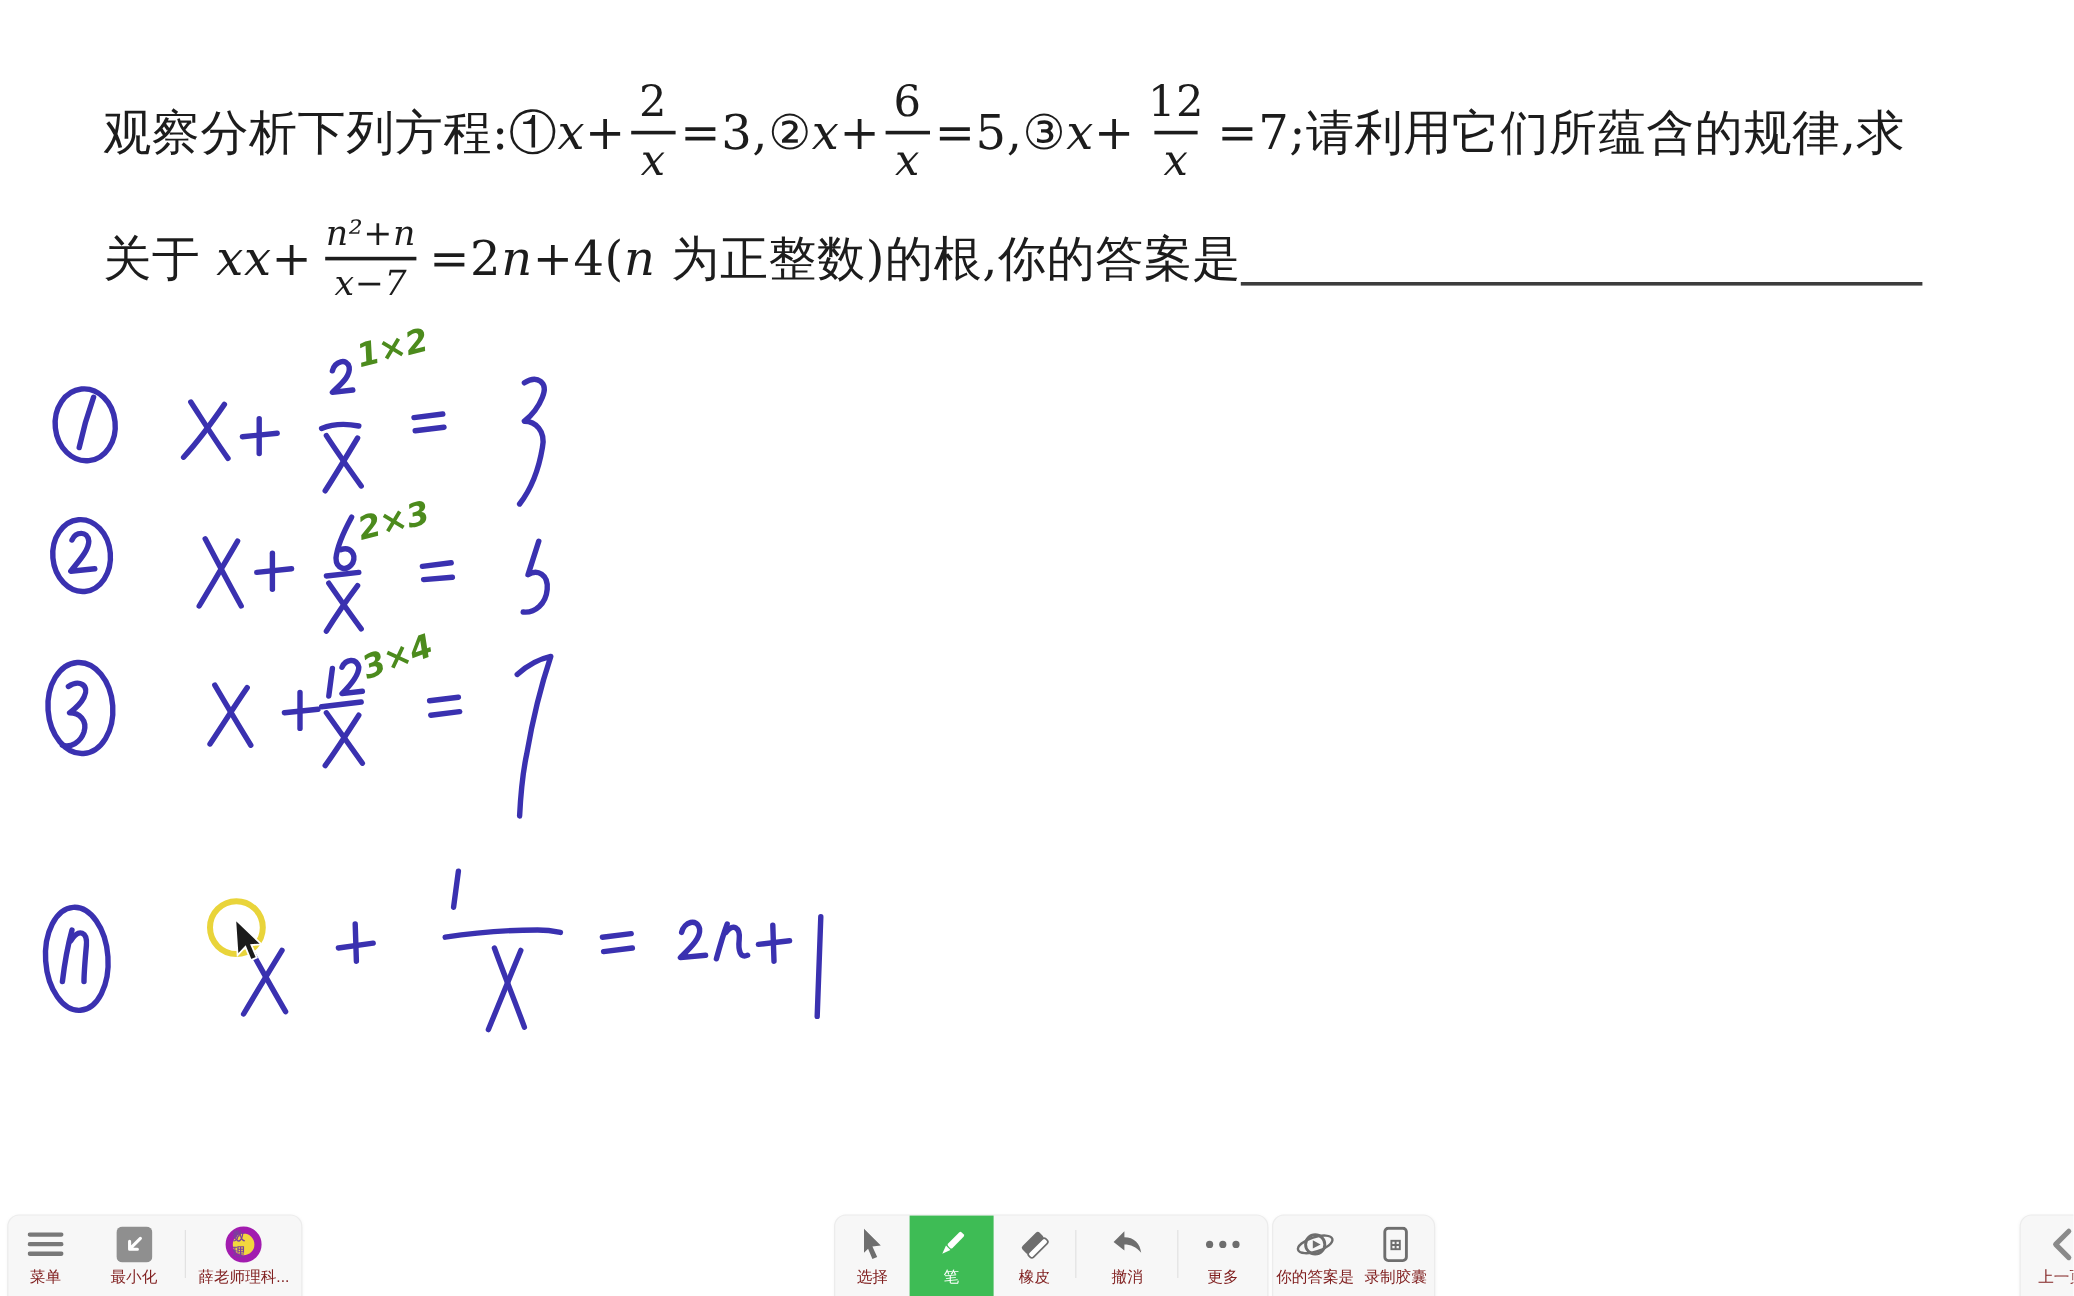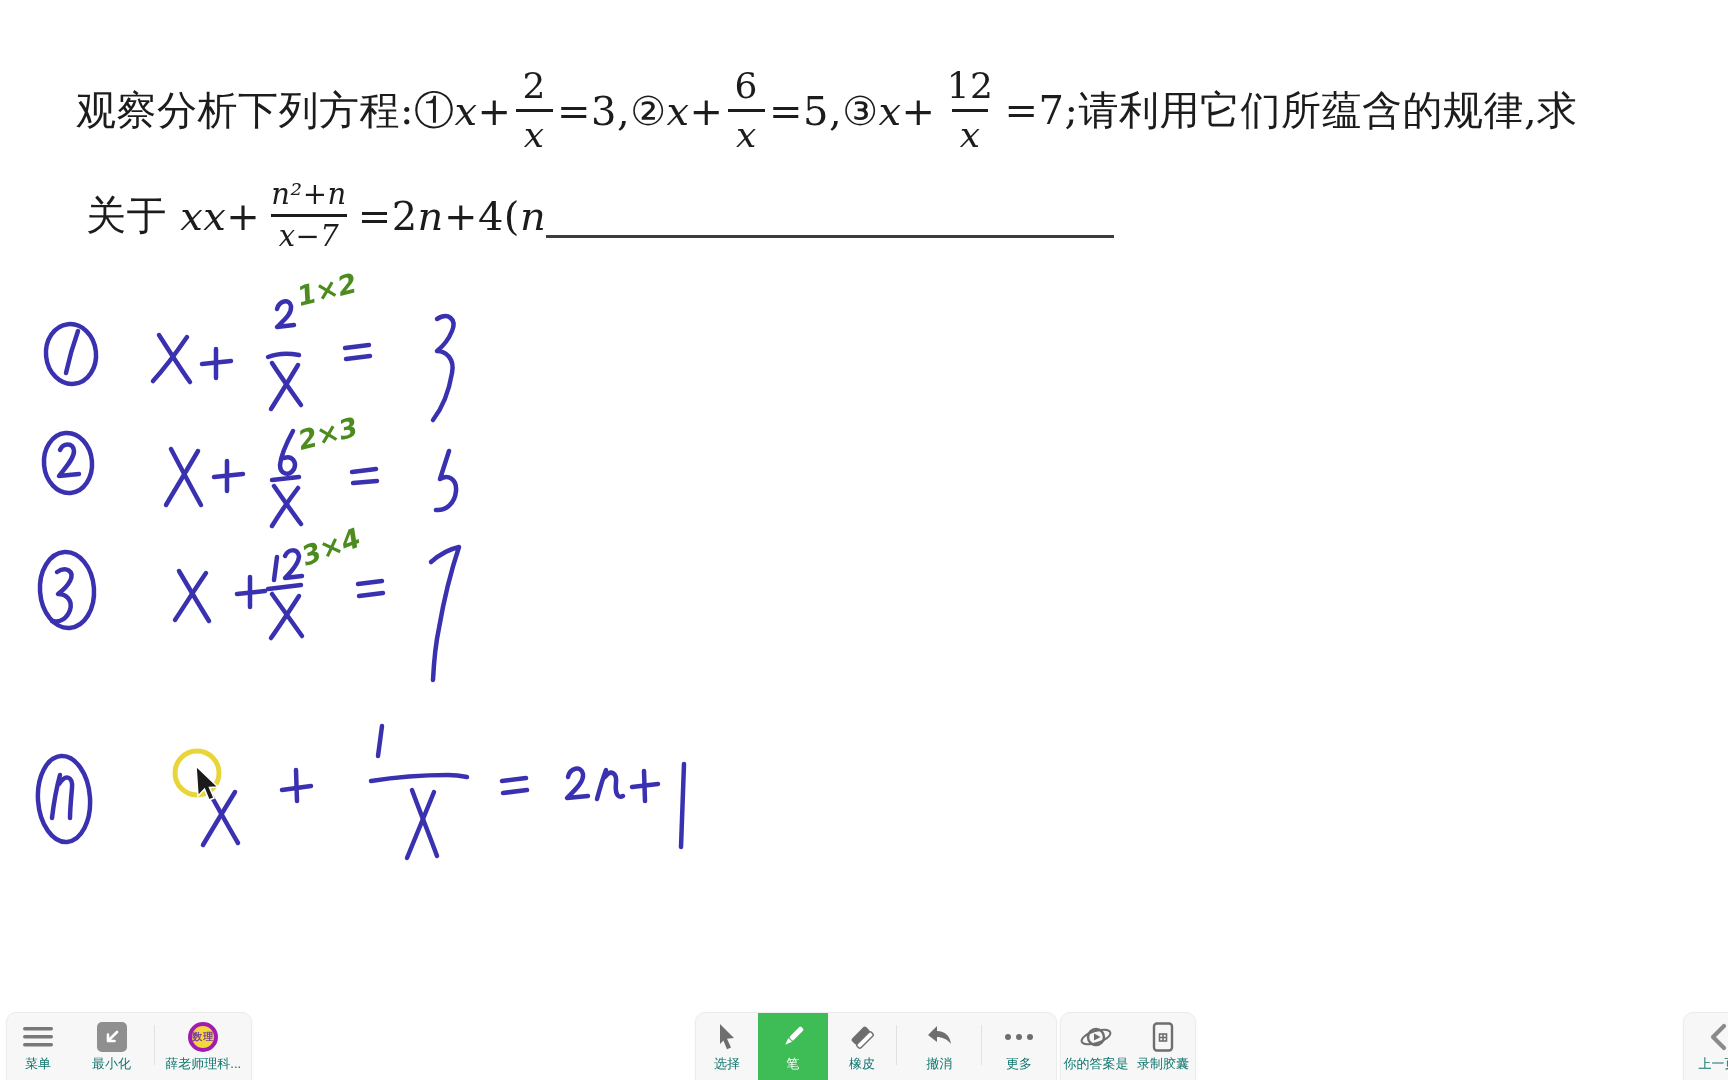--- a/index.html
+++ b/index.html
@@ -27,38 +27,38 @@
   svg.board{position:absolute;left:0;top:0}
   .ink path,.ink ellipse{fill:none;stroke:var(--ink-blue);stroke-width:4.5;stroke-linecap:round;stroke-linejoin:round}
   .note{fill:var(--ink-green);font-family:"DejaVu Sans",sans-serif;font-size:27px;font-style:italic;font-weight:bold}
   .hl{fill:none;stroke:var(--hl-yellow);stroke-width:5}
 
   
   .panel{position:absolute;bottom:-14px;height:82px;background:#f7f7f7;border:1px solid #ececec;
          border-radius:10px;display:flex;align-items:stretch;box-shadow:0 1px 3px rgba(0,0,0,.04)}
   .tool{display:flex;flex-direction:column;align-items:center;padding-top:9px;gap:5px;cursor:default}
   .ticon{height:30px;display:flex;align-items:center;justify-content:center}
-  .tlabel{font-size:13px;color:#0f766e;line-height:1;white-space:nowrap}
+  .tlabel{font-size:13px;color:#7f1d1d;line-height:1;white-space:nowrap}
   .tool.active{background:var(--accent)}
   .tool.active .tlabel{color:#fff}
   .vdiv{width:1px;height:40px;background:#e2e2e2;align-self:flex-start;margin-top:12px}
-  .badge{width:30px;height:30px;border-radius:50%;background:#f2d73e;border:4px solid #a21caf;
+  .badge{width:30px;height:30px;border-radius:50%;background:#f2d73e;border:6px solid #a21caf;
          color:#7b3f9d;font-size:10px;font-weight:bold;display:flex;align-items:center;justify-content:center;letter-spacing:1px}
 </style>
 </head>
 <body>
 
 <div class="stage">
 
-  <div class="pline" style="left:76px;top:68px">
+  <div class="pline" style="left:86px;top:68px">
     <span>观察分析下列方程:①</span><span class="var">x</span><span>+</span><span class="frac"><span class="fnum">2</span><span class="fden var">x</span></span><span>=3,②</span><span class="var">x</span><span>+</span><span class="frac"><span class="fnum">6</span><span class="fden var">x</span></span><span>=5,③</span><span class="var">x</span><span>+</span><span class="frac"><span class="fnum">12</span><span class="fden var">x</span></span><span>=7;请利用它们所蕴含的规律,求</span>
   </div>
 
   <div class="pline pline2" style="left:86px;top:180px">
-    <span>关于 </span><span class="var">x</span><span class="var">x</span><span>+</span><span class="frac"><span class="fnum var">n²+n</span><span class="fden var">x−7</span></span><span>=2</span><span class="var">n</span><span>+4(</span><span class="var">n</span><span class="blank"></span>
+    <span>关于 </span><span class="var">x</span><span class="var">x</span><span>+</span><span class="frac"><span class="fnum var">n²+n</span><span class="fden var">x−7</span></span><span>=2</span><span class="var">n</span><span>+4(</span><span class="var">n</span><span> 为正整数)的根,你的答案是</span><span class="blank"></span>
   </div>
 
   <svg class="board" width="1728" height="1080" viewBox="0 0 1728 1080">
 
     <g class="ink">
 
       <g>
         <ellipse cx="71" cy="354" rx="25" ry="30" transform="rotate(-6 71 354)"></ellipse>
         <path d="M78 331 C73 345 69 359 66 373"></path>
         <path d="M159 335 C170 352 180 368 190 382"></path>

